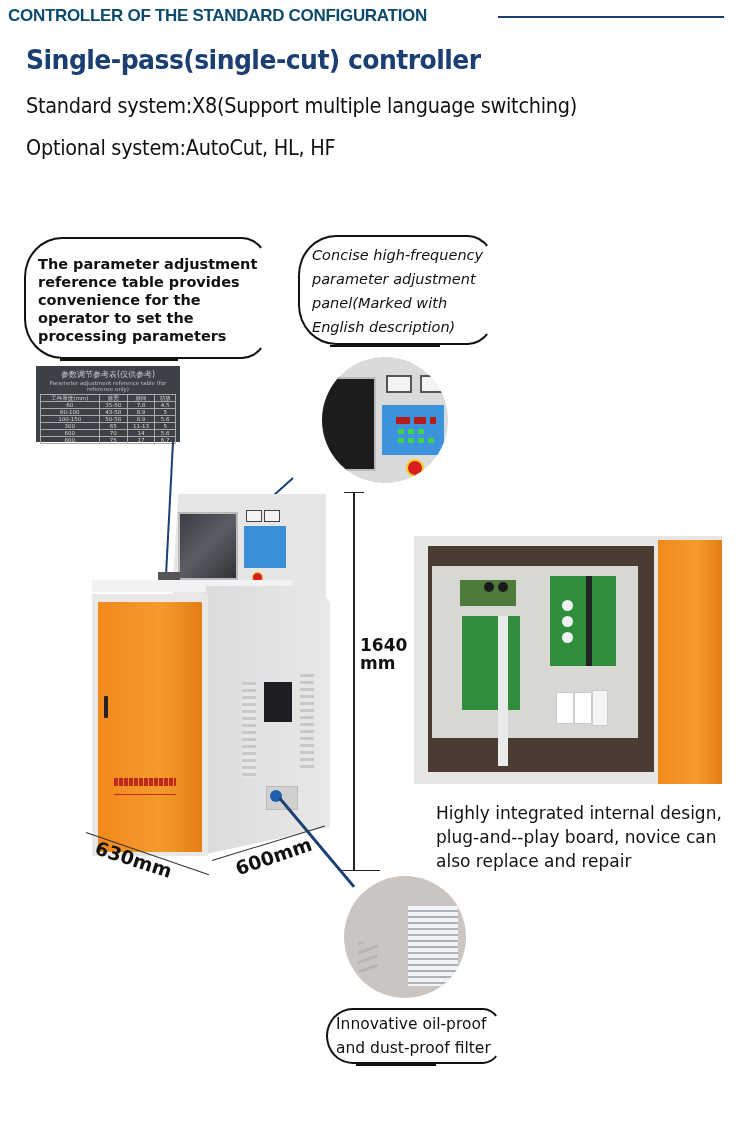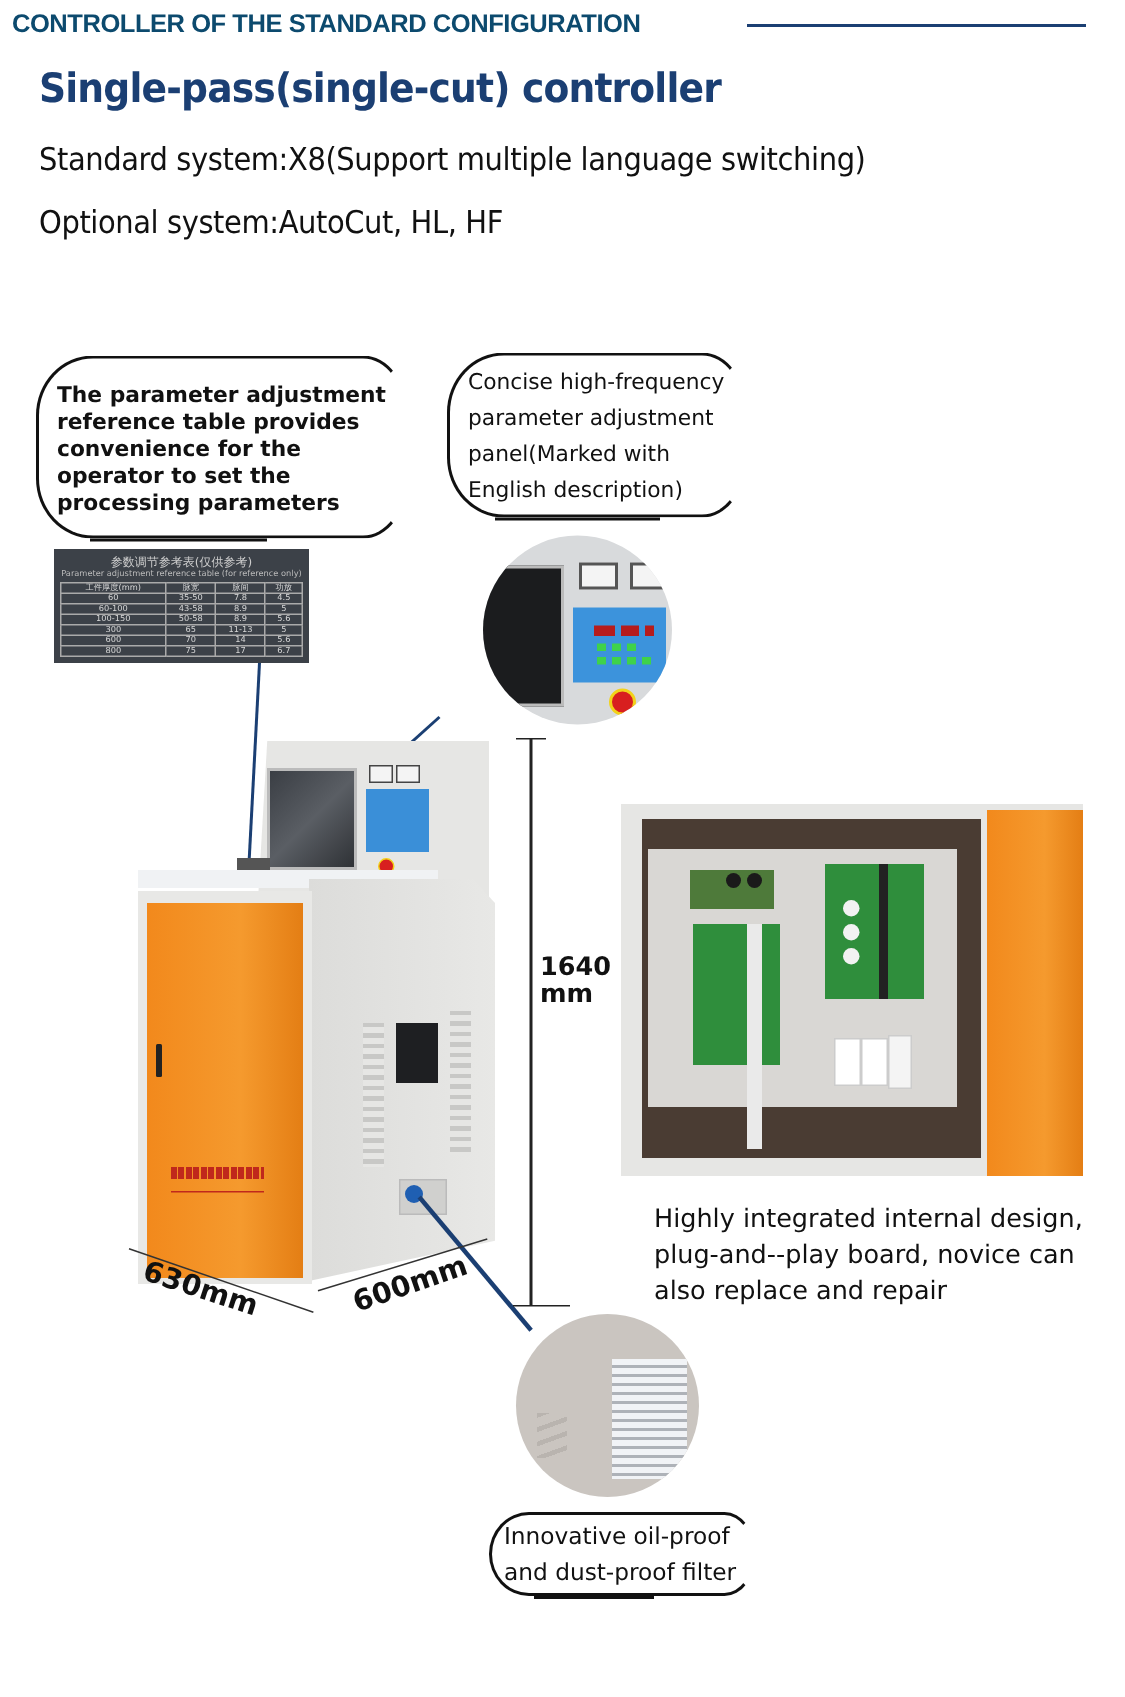--- a/index.html
+++ b/index.html
@@ -38,21 +38,21 @@
 <div class="abs section-rule"></div>
 <div class="abs title">Single-pass(single-cut) controller</div>
 <div class="abs line1">Standard system:X8(Support multiple language switching)</div>
 <div class="abs line2">Optional system:AutoCut, HL, HF</div>
 
 <div class="abs bubble" style="left:24px;top:237px;width:244px;height:118px;">
   <div class="abs bubble-text bold" style="left:12px;top:16px;width:232px;">The parameter adjustment reference table provides convenience for the operator to set the processing parameters</div>
 </div>
 <div class="abs callout-bar" style="left:60px;top:359px;width:118px;"></div>
 
-<div class="abs ptable" style="left:36px;top:366px;width:170px;height:76px;">
+<div class="abs ptable" style="left:36px;top:366px;width:144px;height:76px;">
   <div class="pt-title">参数调节参考表(仅供参考)</div>
   <div class="pt-sub">Parameter adjustment reference table (for reference only)</div>
   <table>
     <tbody>
         <tr>
       <th><span>工件厚度(mm)</span></th>
       <th><span>脉宽</span></th>
       <th><span>脉间</span></th>
       <th><span>功放</span></th>
     </tr>
@@ -92,21 +92,21 @@
           <td>17</td>
           <td>6.7</td>
         </tr>
   </tbody>
     </table>
 </div>
 <div class="abs" style="left:206px;top:366px;width:44px;height:76px;background:#fff;"></div>
 
 <div class="abs vline" style="left:172px;top:442px;width:2px;height:140px;transform:rotate(3deg);transform-origin:top;"></div>
 
-<div class="abs bubble" style="left:298px;top:235px;width:196px;height:106px;">
+<div class="abs bubble" style="left:298px;top:235px;width:196px;height:106px;font-style:italic;">
   <div class="abs bubble-text" style="left:12px;top:6px;width:186px;line-height:24px;font-size:14.5px;">Concise high-frequency parameter adjustment panel(Marked with English description)</div>
 </div>
 <div class="abs callout-bar" style="left:330px;top:345px;width:110px;"></div>
 
 <div class="abs circle" style="left:322px;top:357px;width:126px;height:126px;background:#d8dadc;">
   <div class="abs" style="left:-2px;top:20px;width:52px;height:90px;background:#1b1c1e;border:2px solid #bbb;"></div>
   <div class="abs" style="left:64px;top:18px;width:22px;height:14px;background:#f4f4f4;border:2px solid #555;"></div>
   <div class="abs" style="left:98px;top:18px;width:22px;height:14px;background:#f4f4f4;border:2px solid #555;"></div>
   <div class="abs" style="left:60px;top:48px;width:62px;height:50px;background:#3c93dc;">
     <div class="abs" style="left:14px;top:12px;width:14px;height:7px;background:#b61c1c;"></div>

